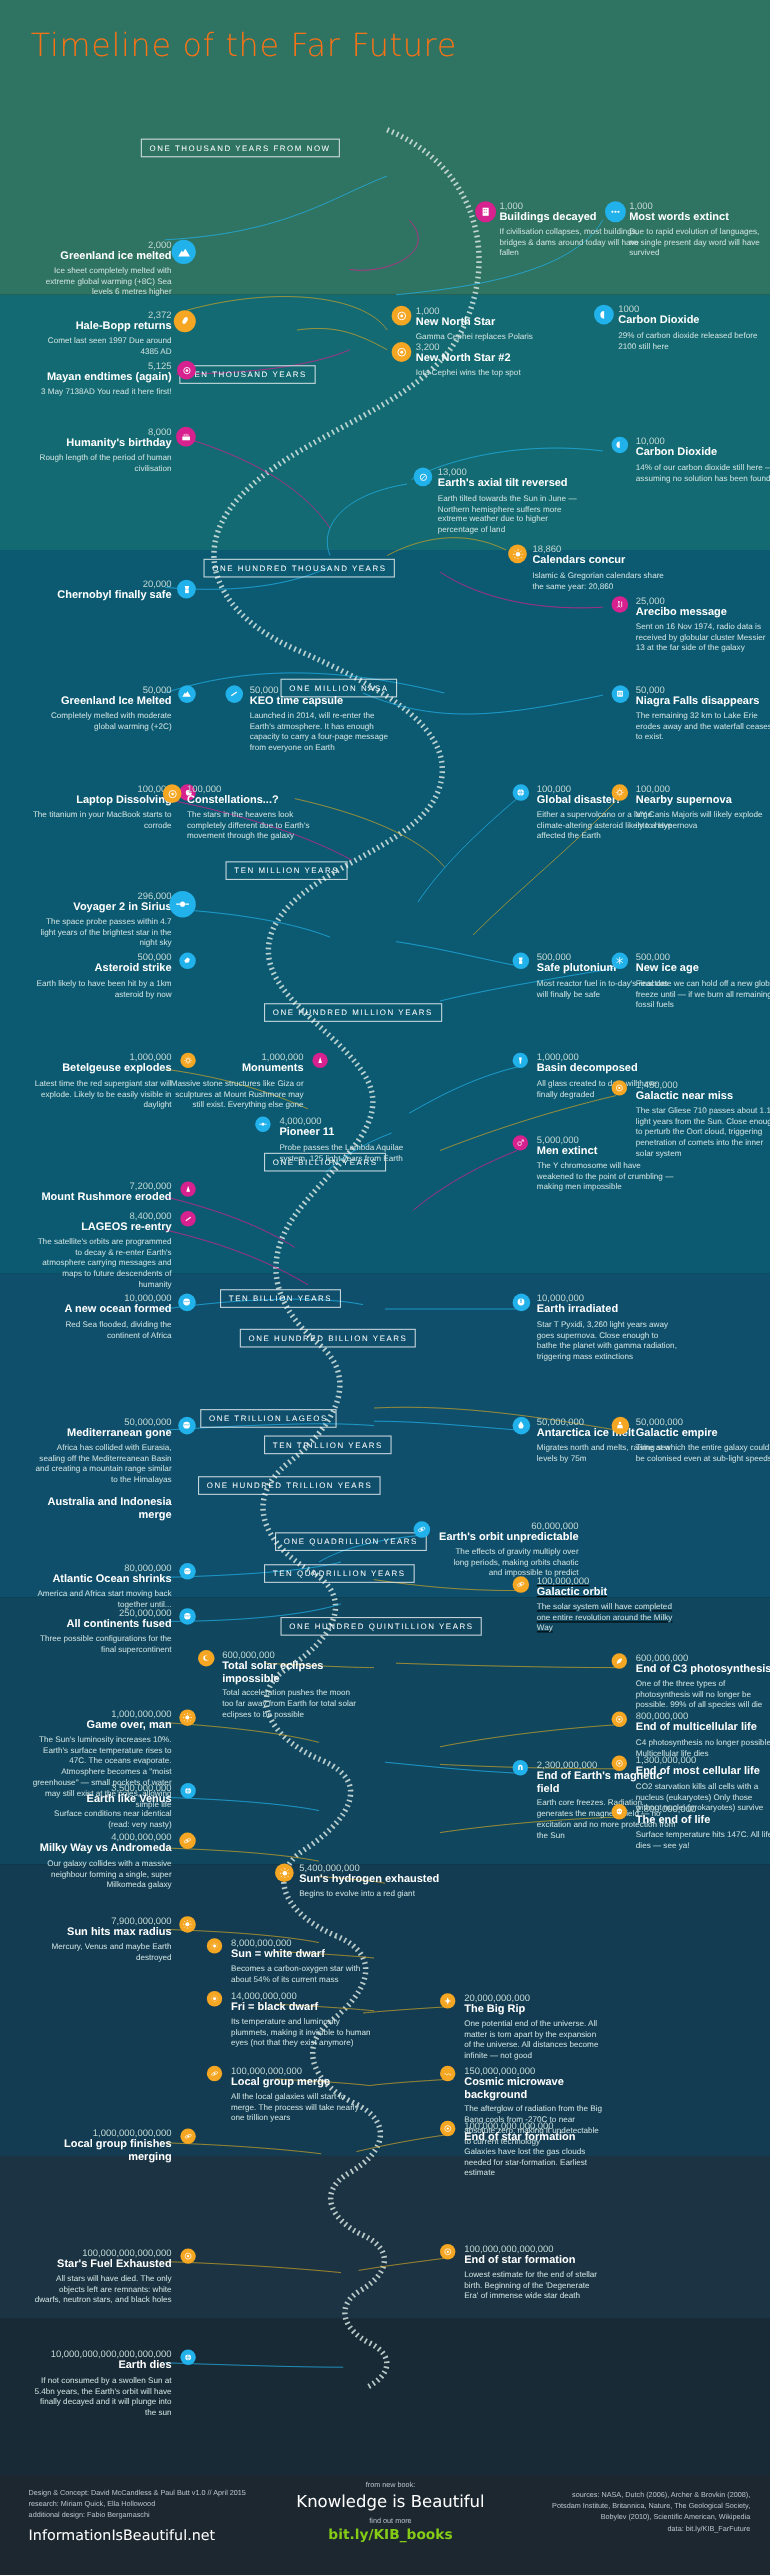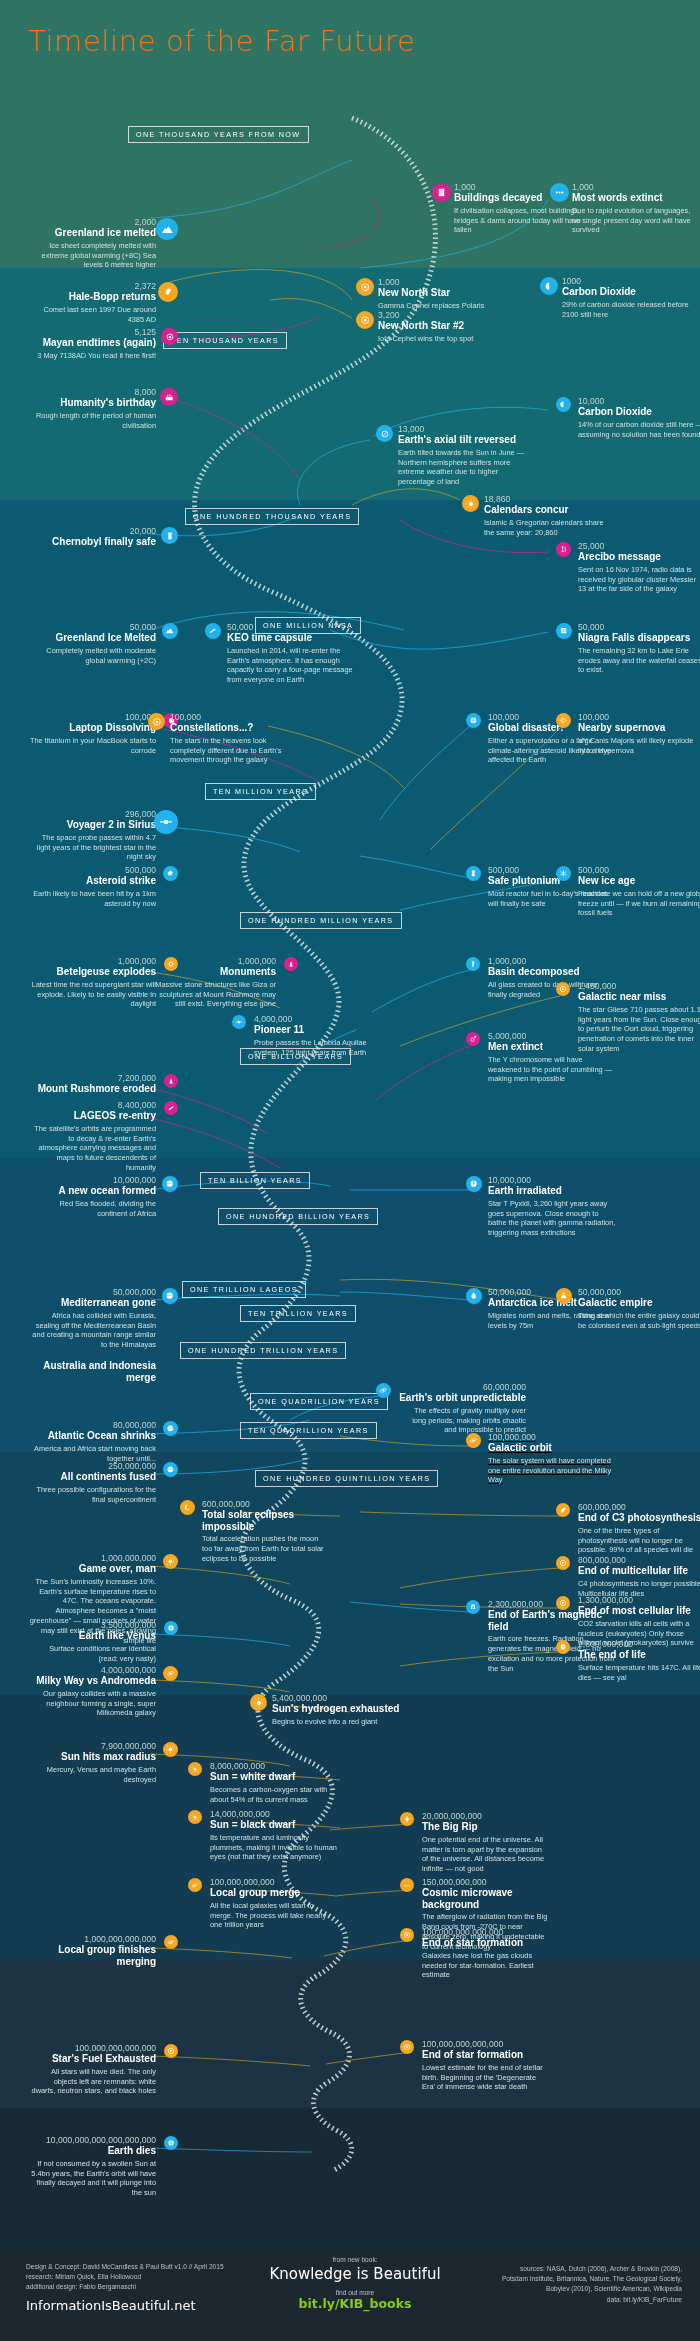--- a/index.html
+++ b/index.html
@@ -803,21 +803,21 @@
         <span class="ds">Becomes a carbon-oxygen star with about 54% of its current mass</span>
       </div>
       <div class="ev right" style="left: 188px; top: 1810px;">
         <span class="node c-heavens" style="width: 14px; height: 14px;">
           <svg viewBox="0 0 24 24">
             <circle cx="12" cy="12" r="4" fill="#fff"></circle>
             <circle cx="12" cy="12" r="8" fill="none" stroke="#fff" stroke-width="1.2" stroke-dasharray="2 2"></circle>
           </svg>
         </span>
         <span class="yr">14,000,000,000</span>
-        <span class="ti">Sun = black dwarf</span>
+        <span class="ti">Fri = black dwarf</span>
         <span class="ds">Its temperature and luminosity plummets, making it invisible to human eyes (not that they exist anymore)</span>
       </div>
       <div class="ev right" style="left: 400px; top: 1812px;">
         <span class="node c-heavens" style="width: 14px; height: 14px;">
           <svg viewBox="0 0 24 24">
             <path d="M12 2l3 8 7 2-7 2-3 8-3-8-7-2 7-2z" fill="#fff"></path>
           </svg>
         </span>
         <span class="yr">20,000,000,000</span>
         <span class="ti">The Big Rip</span>

